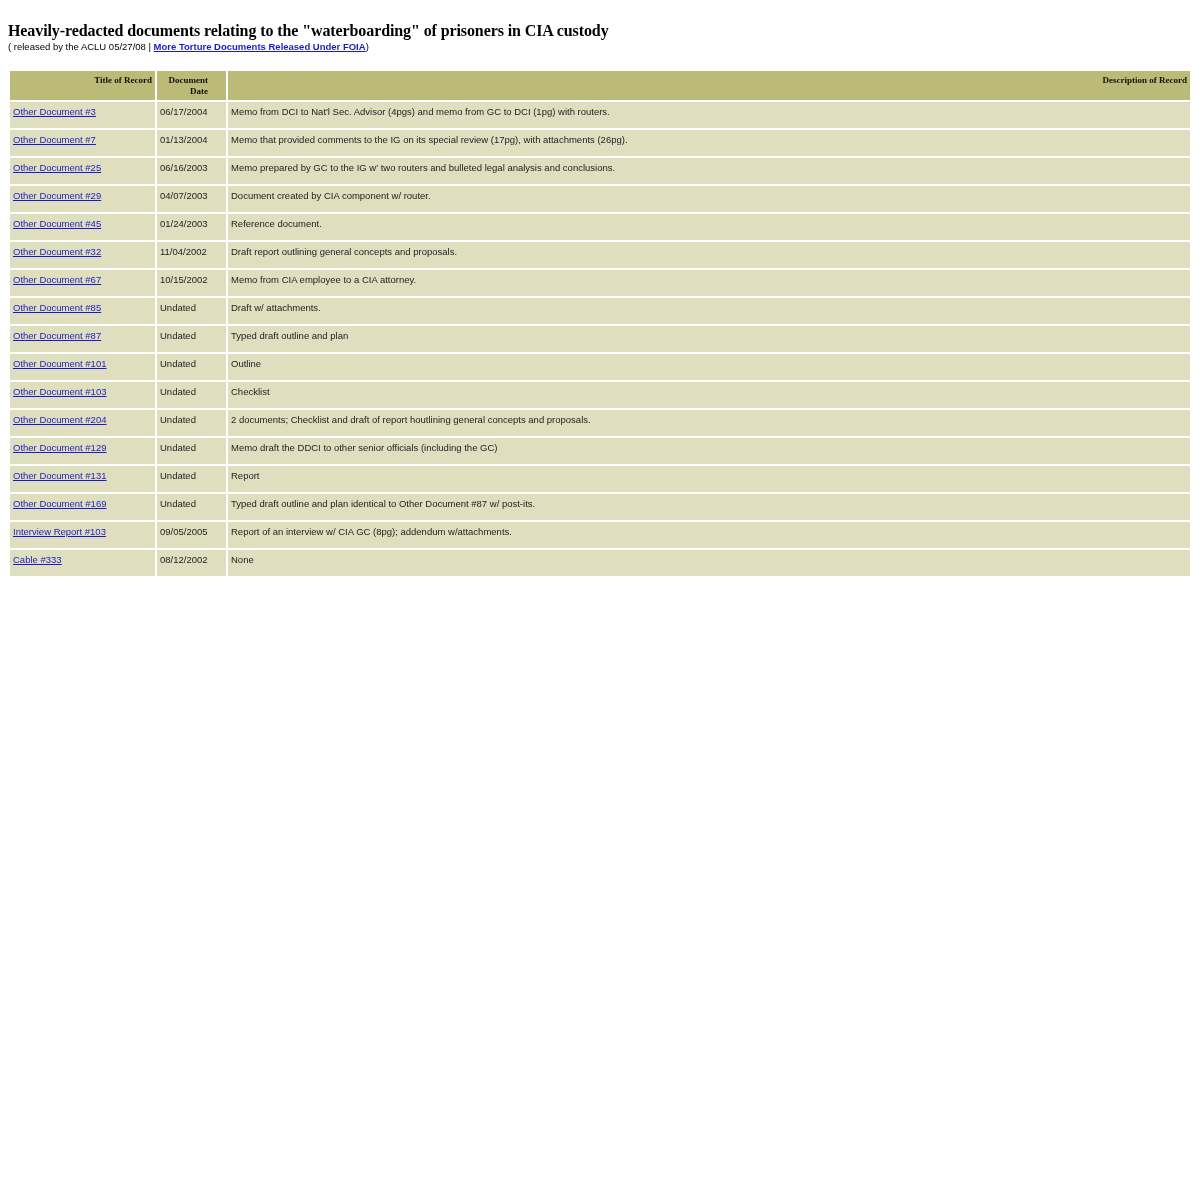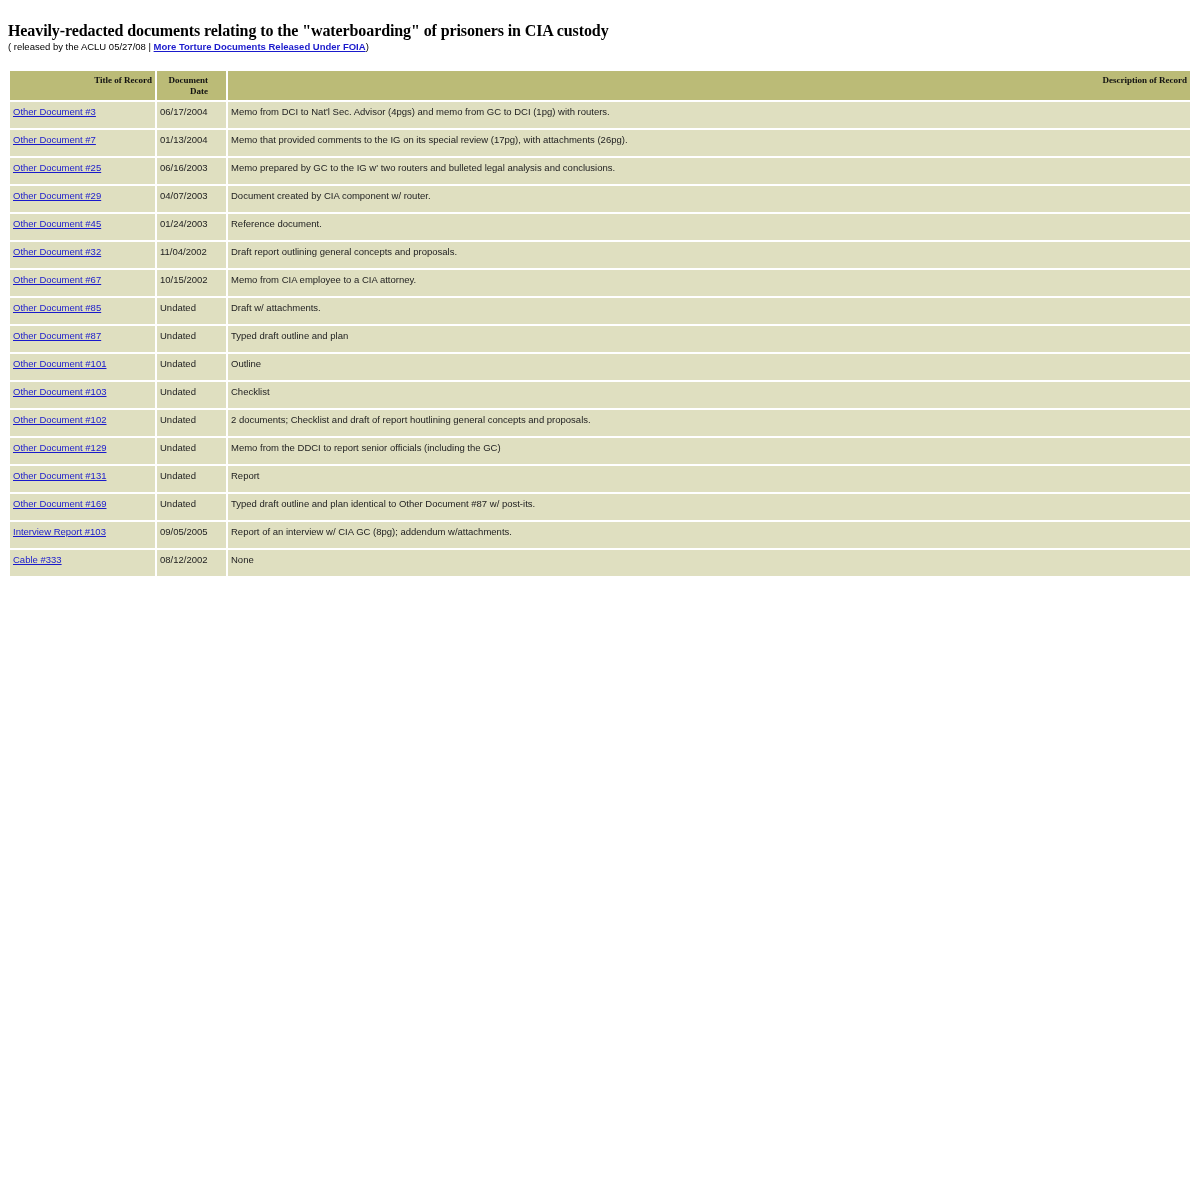--- a/index.html
+++ b/index.html
@@ -151,28 +151,28 @@
         <td><a href="#">Other Document #101</a></td>
         <td>Undated</td>
         <td>Outline</td>
       </tr>
       <tr>
         <td><a href="#">Other Document #103</a></td>
         <td>Undated</td>
         <td>Checklist</td>
       </tr>
       <tr>
-        <td><a href="#">Other Document #102</a></td>
+        <td><a href="#">Other Document #204</a></td>
         <td>Undated</td>
         <td>2 documents; Checklist and draft of report houtlining general concepts and proposals.</td>
       </tr>
       <tr>
         <td><a href="#">Other Document #129</a></td>
         <td>Undated</td>
-        <td>Memo from the DDCI to report senior officials (including the GC)</td>
+        <td>Memo draft the DDCI to other senior officials (including the GC)</td>
       </tr>
       <tr>
         <td><a href="#">Other Document #131</a></td>
         <td>Undated</td>
         <td>Report</td>
       </tr>
       <tr>
         <td><a href="#">Other Document #169</a></td>
         <td>Undated</td>
         <td>Typed draft outline and plan identical to Other Document #87 w/ post-its.</td>

